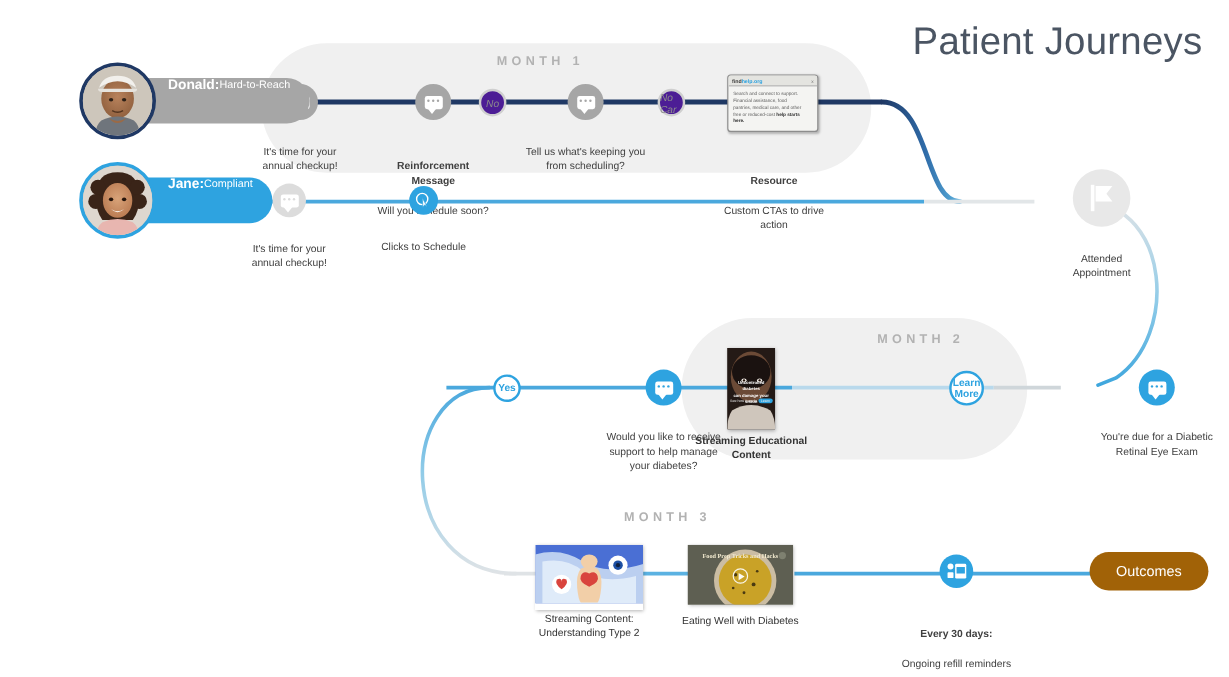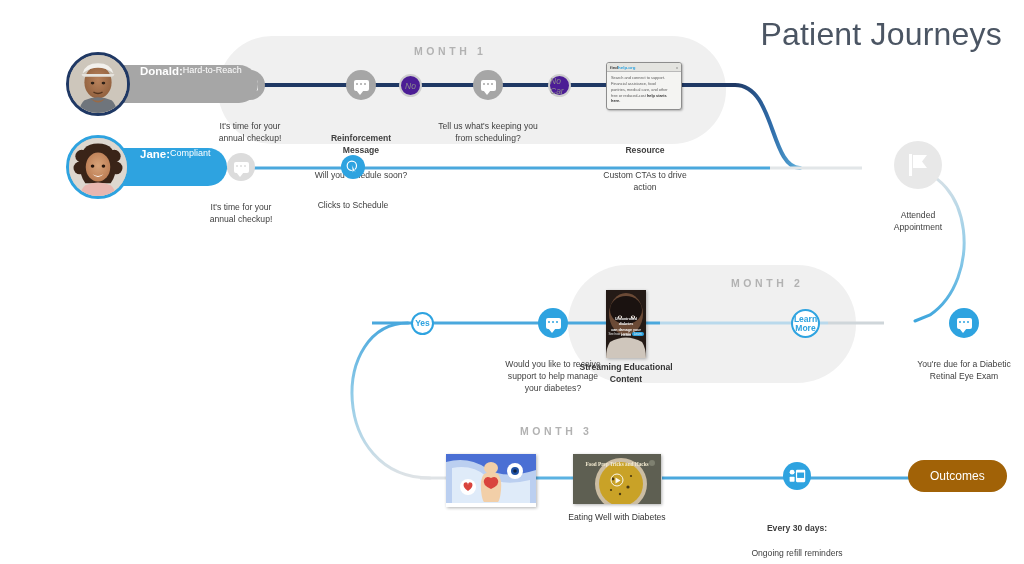--- a/index.html
+++ b/index.html
@@ -472,20 +472,22 @@
       <ellipse cx="45" cy="14" rx="7" ry="6" fill="#f2cfa8"></ellipse>
       <path d="M38 20 q7 -4 14 0 q4 5 3 16 q-1 10 -3 12 h-14 q-2 -2 -3 -12 q-1 -11 3 -16 z" fill="#f2cfa8"></path>
       <path d="M45 24 q5 -3 7 2 q2 5 -7 9 q-9 -4 -7 -9 q2 -5 7 -2 z" fill="#d9443d"></path>
       <circle cx="69" cy="17" r="8" fill="#ffffff"></circle>
       <circle cx="69" cy="17" r="4" fill="#1d4fa3"></circle>
       <circle cx="69" cy="17" r="1.8" fill="#10213f"></circle>
       <circle cx="22" cy="33" r="8" fill="#ffffff"></circle>
       <path d="M18 29 q4 -2 4 2 q0 -4 4 -2 q2 4 -4 8 q-6 -4 -4 -8 z" fill="#d9443d"></path>
     </svg>
   </div>
+  <div class="thumb-label" style="left:416px; top:509px; width:150px;">Streaming Content:
+Understanding Type 2</div>
 
   <div class="thumb" style="left:573px; top:454px;">
     <div class="v-land">
       <svg width="88" height="50" viewBox="0 0 88 50" style="position:absolute;left:0;top:0">
         <rect width="88" height="50" fill="#5e5f52"></rect>
         <circle cx="48" cy="30" r="26" fill="#cbbda3"></circle>
         <circle cx="48" cy="30" r="22" fill="#c9a227"></circle>
         <circle cx="40" cy="25" r="1.4" fill="#4a3a12"></circle>
         <circle cx="55" cy="33" r="1.6" fill="#4a3a12"></circle>
         <circle cx="47" cy="40" r="1.2" fill="#4a3a12"></circle>

